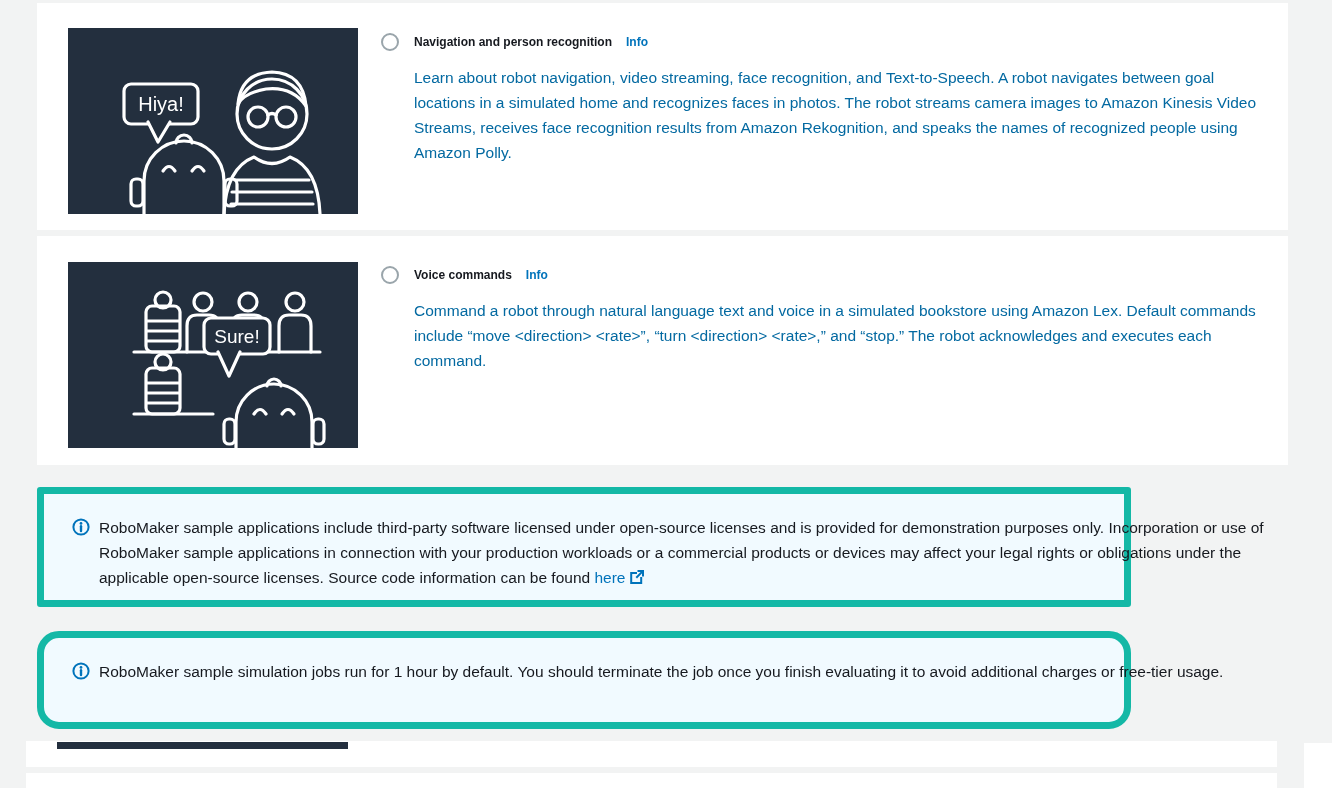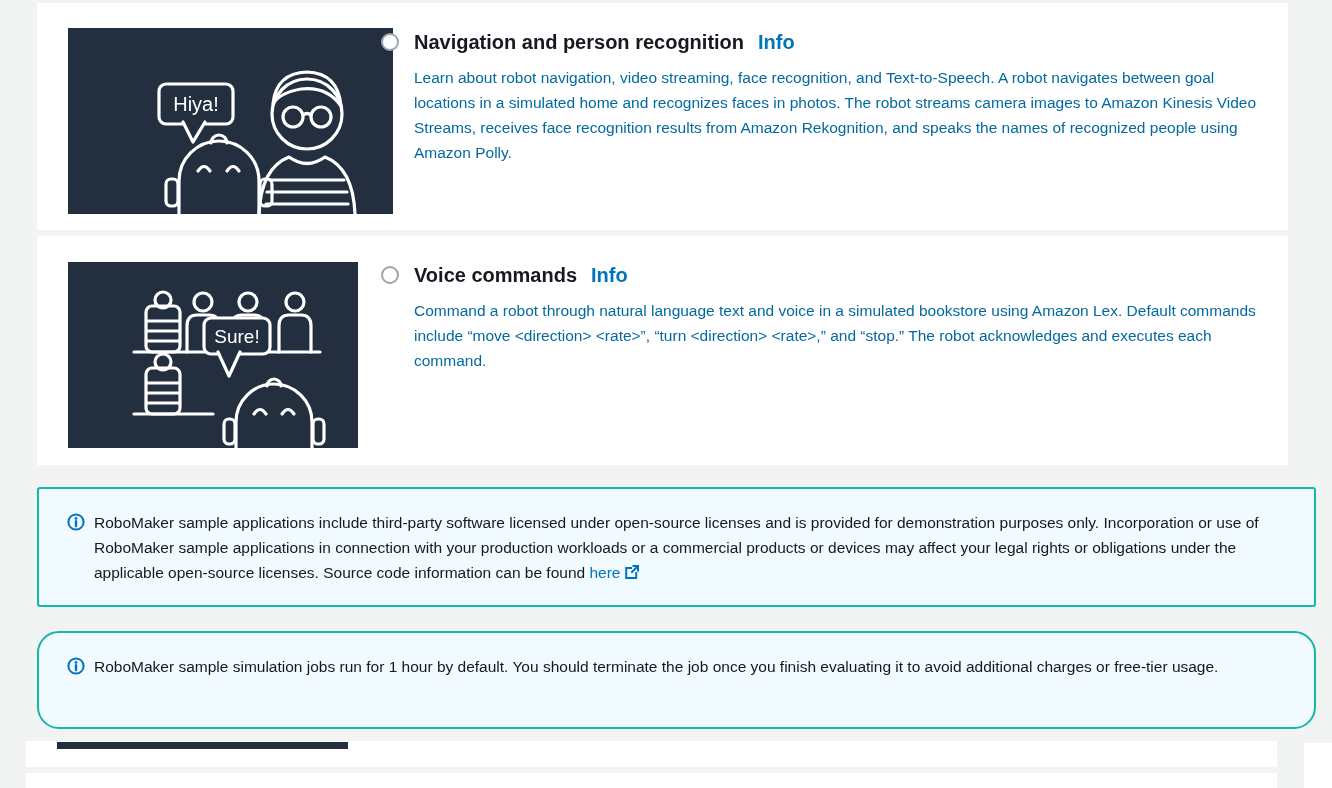--- a/index.html
+++ b/index.html
@@ -7,36 +7,36 @@
     width:1332px;height:788px;position:relative;overflow:hidden;
     background:#f2f3f3;
     font-family:"Liberation Sans", sans-serif;
     color:#16191f;
     -webkit-font-smoothing:antialiased;
   }
   .panel{position:absolute;background:#ffffff;}
   #card1{left:37px;top:3px;width:1251px;height:227px;}
   #card2{left:37px;top:236px;width:1251px;height:229px;}
   .thumb{position:absolute;left:31px;width:290px;height:186px;background:#232f3e;}
-  #card1 .thumb{top:25px;padding-left:35px;}
+  #card1 .thumb{top:25px;}
   #card2 .thumb{top:26px;}
   .radio{
     position:absolute;left:344px;top:30px;width:18px;height:18px;
     border:2px solid #9aa5ab;border-radius:50%;background:#fff;box-sizing:border-box;
     cursor:pointer;
   }
-  .title-row{position:absolute;left:377px;top:28px;font-size:20px;font-weight:700;line-height:22px;}
+  .title-row{position:absolute;left:377px;top:28px;font-size:12px;font-weight:700;line-height:22px;}
   .title-row .info{color:#0073bb;margin-left:14px;text-decoration:none;cursor:pointer;}
   .desc{
     position:absolute;left:377px;top:62px;width:846px;margin:0;
     font-size:15.5px;line-height:25px;color:#0369a1;
   }
   .alert{
-    position:absolute;left:37px;width:1279px;box-sizing:border-box;
-    background:#f1faff;border:2px solid #14b8a6;border-radius:3px;
+    position:absolute;left:37px;width:1094px;box-sizing:border-box;
+    background:#f1faff;border:7px solid #14b8a6;border-radius:3px;
   }
   #alert1{top:487px;height:120px;}
   #alert2{top:631px;height:98px;border-radius:22px;}
   .alert-icon{position:absolute;left:28px;top:24px;width:18px;height:18px;}
   .alert-text{
     position:absolute;left:55px;top:21px;width:1170px;margin:0;
     font-size:15.5px;line-height:25px;color:#16191f;
   }
   .alert-text a{color:#0073bb;text-decoration:none;cursor:pointer;}
   .ext-icon{display:inline-block;vertical-align:-2px;margin-left:3px;cursor:pointer;}

